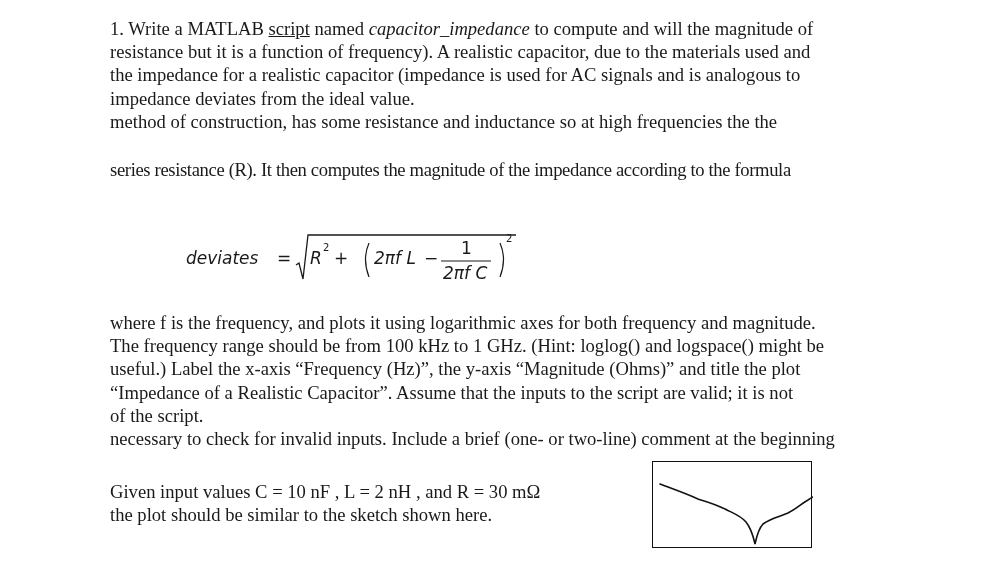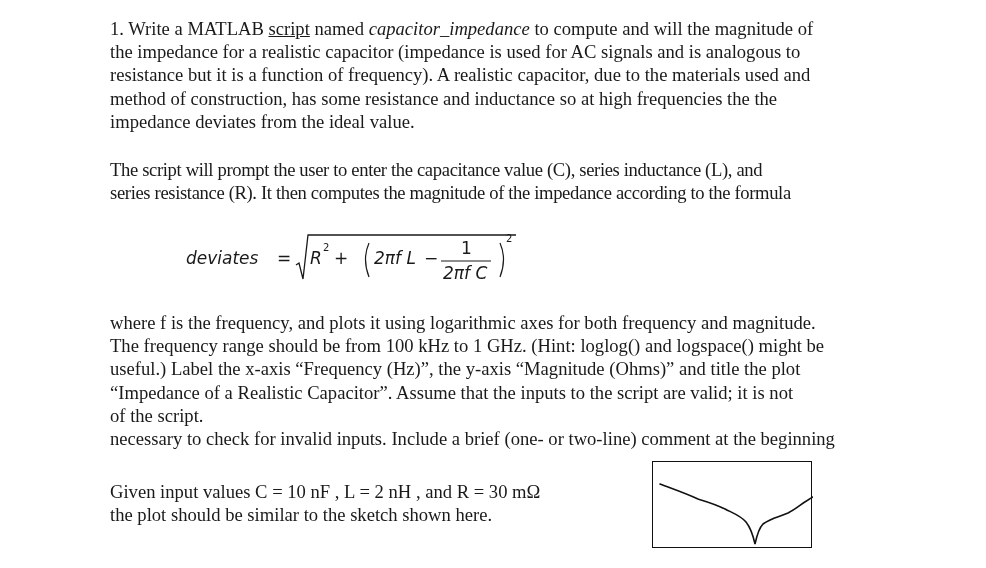--- a/index.html
+++ b/index.html
@@ -25,28 +25,27 @@
     
     #sketch { position: absolute; left: 652px; top: 461px; width: 160px; height: 87px;
               border: 1.5px solid #111; box-sizing: border-box; }
     #sketch svg { position: absolute; left: 0; top: 0; }
   </style>
 </head>
 <body>
 
 <div id="p1" class="para">
   <span class="line"><span>1. Write a MATLAB </span><u>script</u><span> named </span><i>capacitor_impedance</i><span> to compute and will the magnitude of</span></span>
+  <span class="line">resistance but it is a function of frequency). A realistic capacitor, due to the materials used and</span>
   <span class="line">the impedance for a realistic capacitor (impedance is used for AC signals and is analogous to</span>
-  <span class="line">resistance but it is a function of frequency). A realistic capacitor, due to the materials used and</span>
+  <span class="line">impedance deviates from the ideal value.</span>
   <span class="line">method of construction, has some resistance and inductance so at high frequencies the the</span>
-  <span class="line">impedance deviates from the ideal value.</span>
 </div>
 
 <div id="p2" class="para">
-  <span class="line">The script will prompt the user to enter the capacitance value (C), series inductance (L), and</span>
   <span class="line">series resistance (R). It then computes the magnitude of the impedance according to the formula</span>
 </div>
 
 <div id="formula">
   <span class="lhs">deviates</span>
   <span class="eq">=</span>
   <svg width="340" height="60">
 
     <polyline points="110,36 113,34 117,50 122,6 330,6" fill="none" stroke="#1a1a1a" stroke-width="1.3"></polyline>
 

